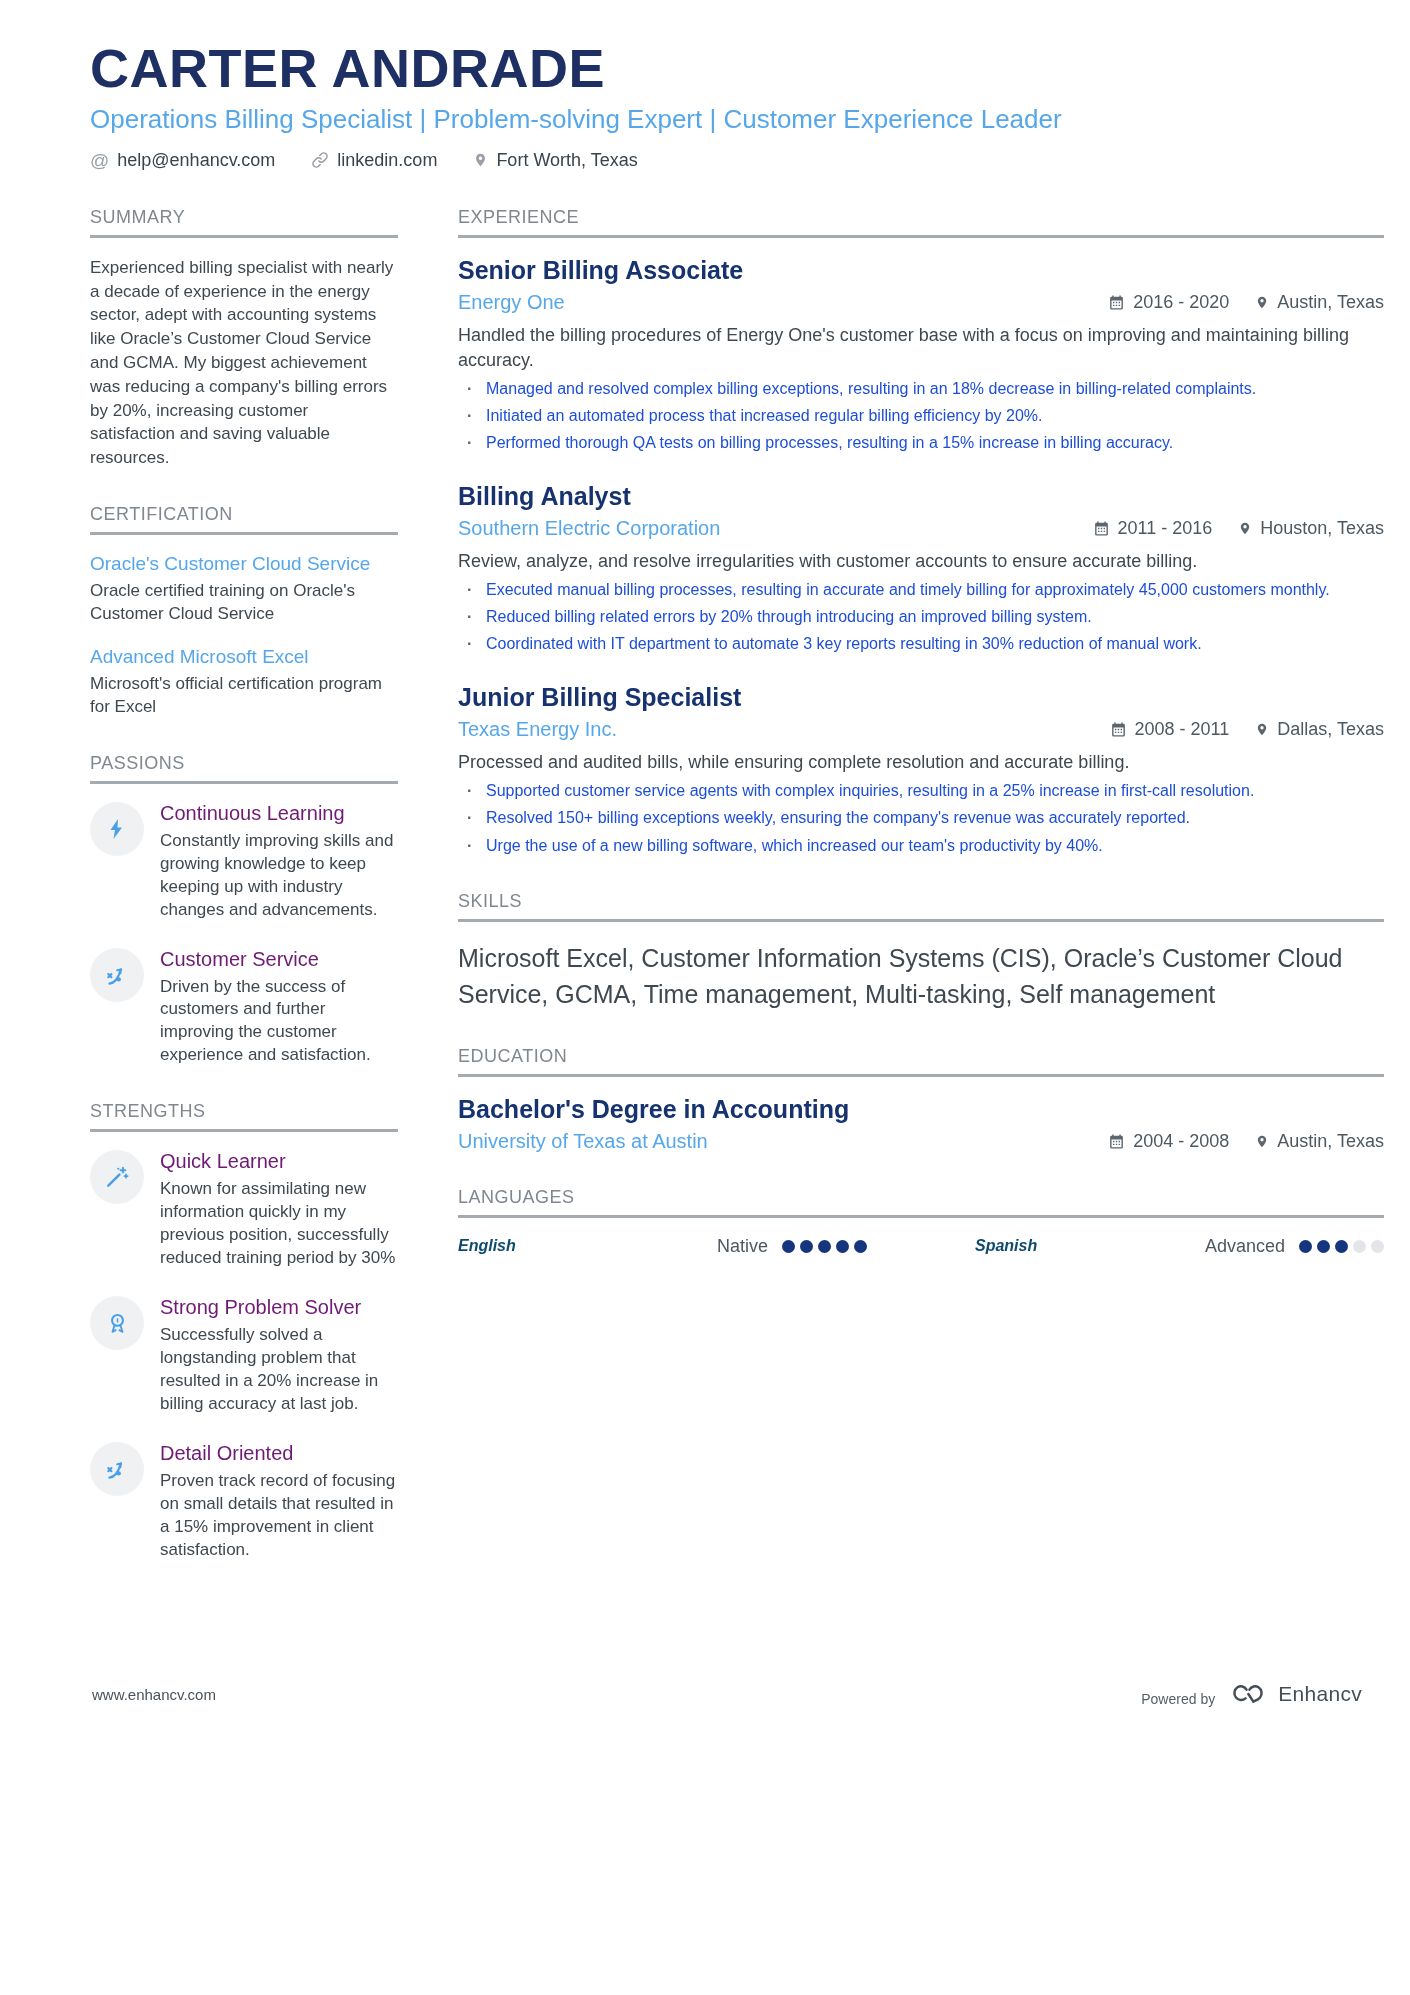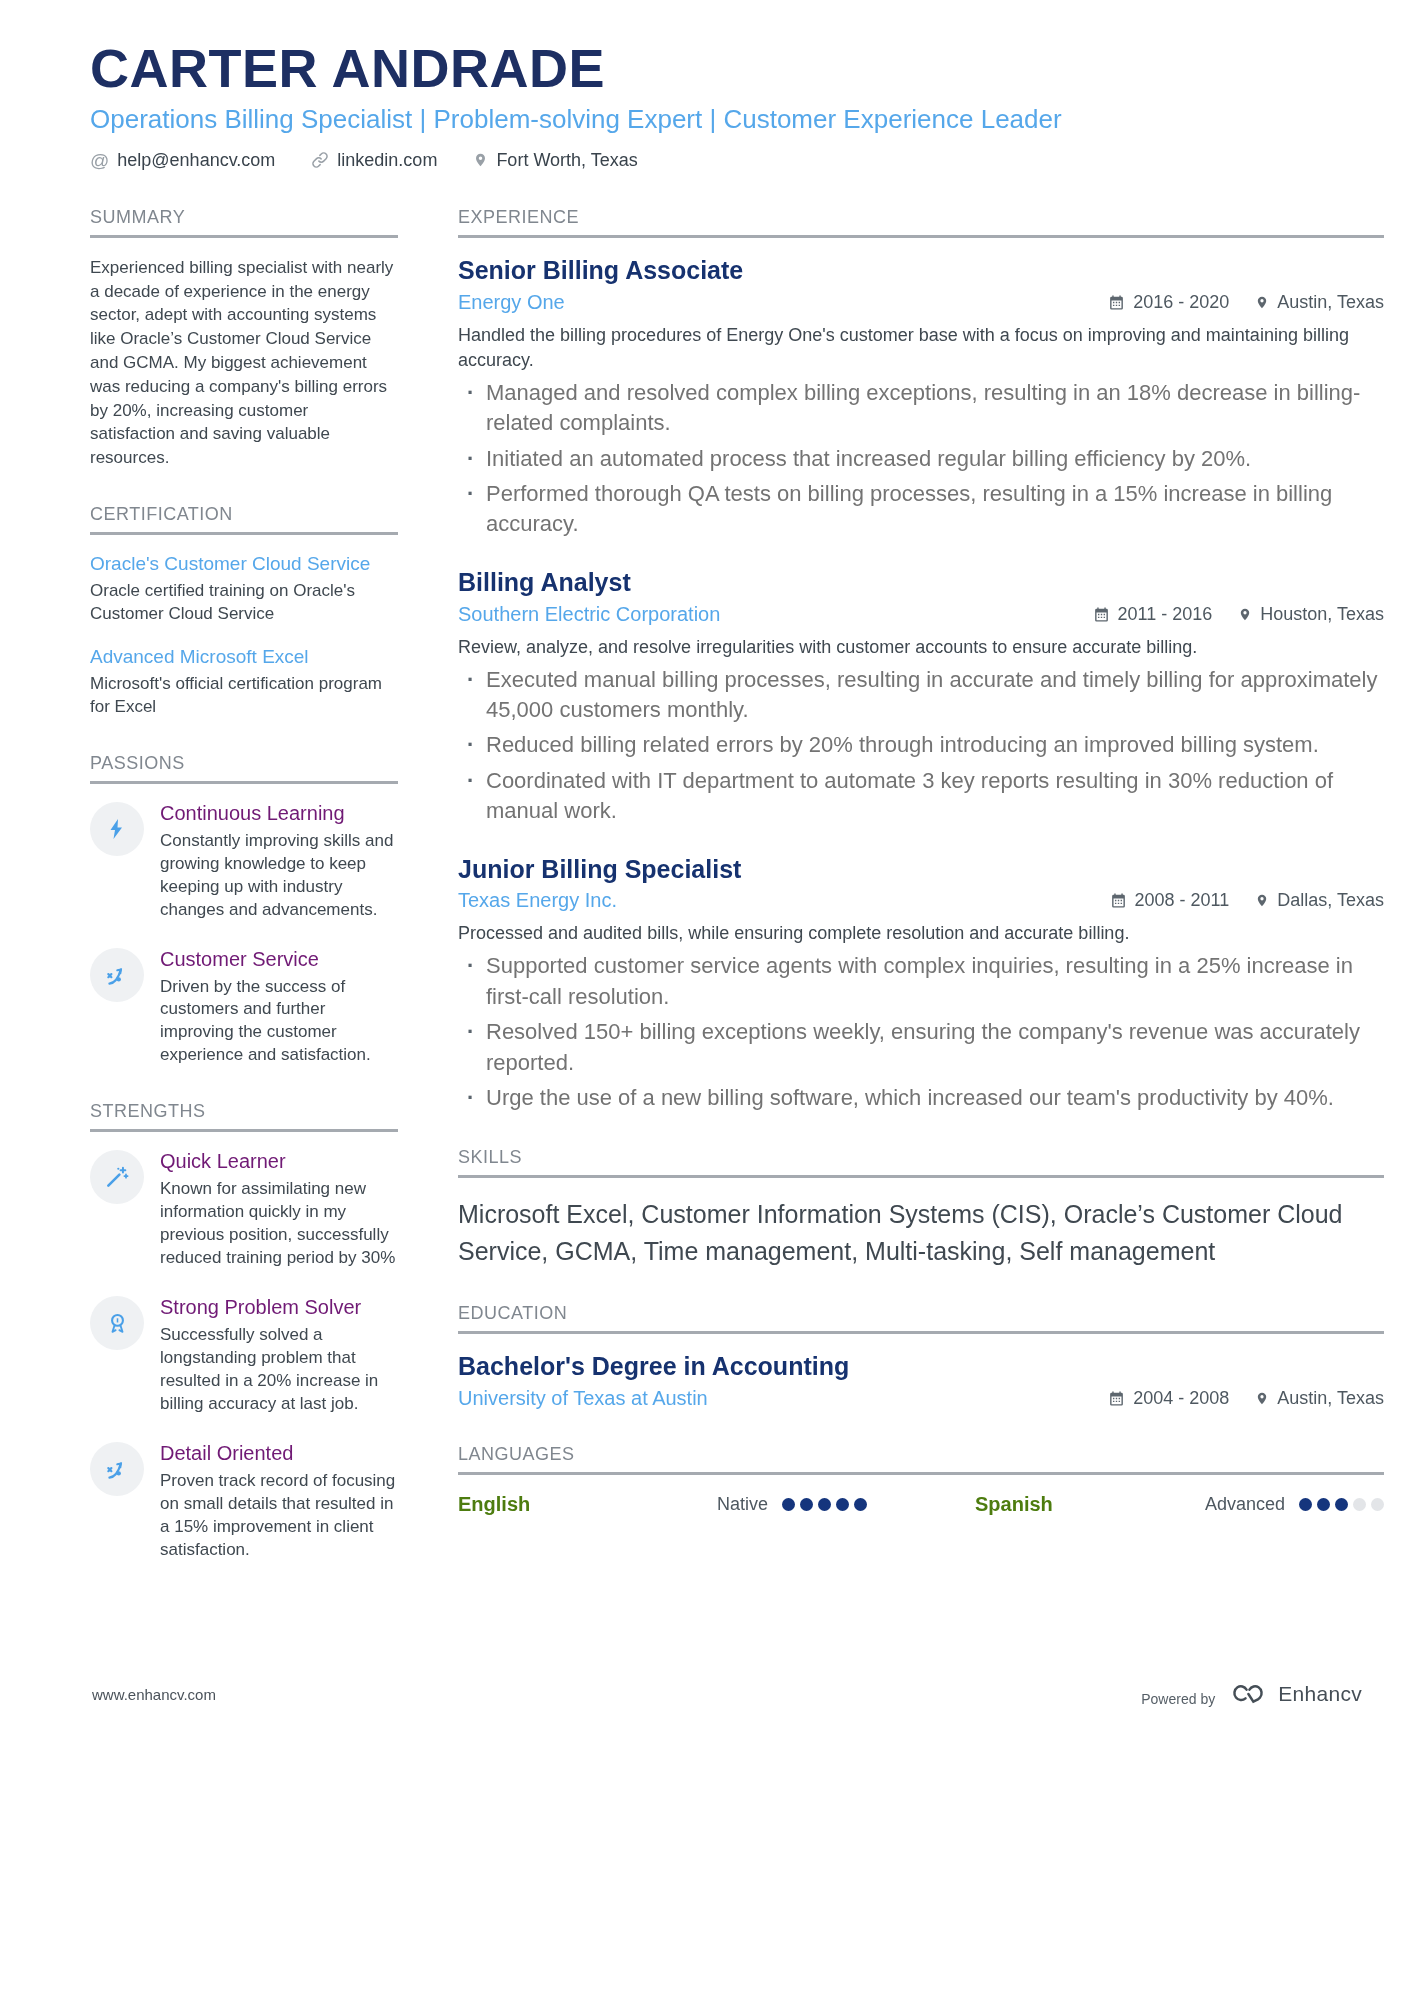--- a/index.html
+++ b/index.html
@@ -38,29 +38,29 @@
   
   .job{margin-bottom:28px;}
   .job-title{font-size:25px;color:#16326f;font-weight:600;margin:0 0 6px;line-height:1.15;}
   .meta-row{display:flex;align-items:center;}
   .company{font-size:20px;color:#55a7ea;flex:1;min-width:0;}
   .meta-group{display:flex;gap:26px;align-items:center;font-size:18px;color:#4e5860;white-space:nowrap;}
   .meta-item{display:inline-flex;gap:8px;align-items:center;}
   .micon{color:#5d666e;display:inline-flex;align-items:center;}
   .job-desc{font-size:18px;line-height:1.4;color:#3f4850;margin:9px 0 0;}
   .bullets{list-style:none;margin:5px 0 0;padding:0;}
-  .bullets li{position:relative;padding-left:28px;font-size:22px;line-height:1.38;margin-top:5px;color:#737373;}
+  .bullets li{position:relative;padding-left:28px;font-size:16px;line-height:1.38;margin-top:5px;color:#1d4ed8;}
   .bullets li::before{content:"·";position:absolute;left:9px;top:0;color:#5a646d;font-weight:700;}
   .skills-text{font-size:25px;line-height:1.45;margin:0;color:#3f4850;}
   
   .lang-row{display:flex;}
   .lang-item{flex:1;display:flex;align-items:center;}
   .lang-item + .lang-item{margin-left:60px;}
   .lang-item:first-child{padding-right:48px;}
-  .lang-name{font-size:20px;color:#4d7c0f;font-weight:600;}
+  .lang-name{font-size:16px;color:#0c4a6e;font-weight:600;font-style:italic;}
   .lang-level{margin-left:auto;font-size:18px;color:#4e5860;display:flex;align-items:center;gap:14px;}
   .dots{display:flex;gap:5px;}
   .dot{width:13px;height:13px;border-radius:50%;background:#e3e5e8;}
   .dot.filled{background:#15357d;}
   
   .footer{position:absolute;left:60px;right:80px;bottom:52px;display:flex;justify-content:space-between;align-items:center;}
   .footer-site{font-size:15px;color:#4a525a;text-decoration:none;}
   .footer-right{display:flex;align-items:flex-end;gap:12px;}
   .powered{font-size:14px;color:#555e66;}
   .brand{font-size:21px;color:#454e56;letter-spacing:.3px;text-decoration:none;display:inline-flex;align-items:center;gap:9px;}

